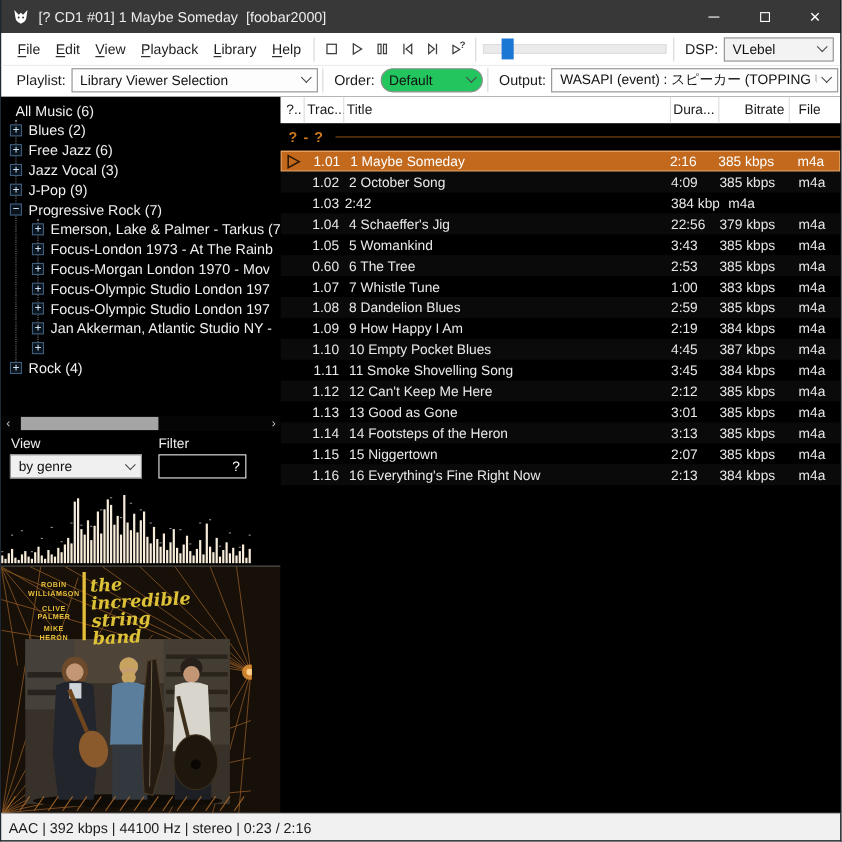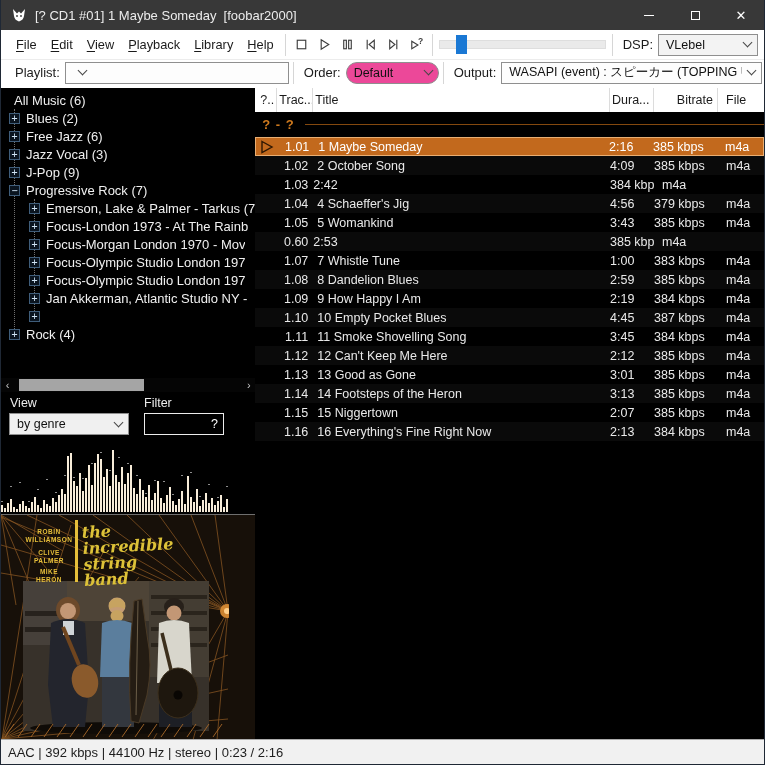--- a/index.html
+++ b/index.html
@@ -31,21 +31,21 @@
   .seek-thumb { position:absolute; top:-6px; width:11px; height:19px; background:var(--seek,#1a78d4); }
   .lbl { font-size:13px; color:#1b1b1b; margin:0 5px 0 6px; white-space:nowrap; }
   .combo { display:flex; align-items:center; background:#f3f3f3; border:1px solid #8f8f8f; height:22px; padding:0 5px 0 7px; font-size:12.5px; color:#111; }
   .combo-text { flex:1; white-space:nowrap; overflow:hidden; }
   .chev { width:7px; height:7px; flex:0 0 7px; border-right:1.4px solid #474747; border-bottom:1.4px solid #474747; transform:rotate(45deg); margin:-4px 1px 0 6px; }
   .dsp-combo { width:100px; flex:0 0 100px; margin-right:2px; }
 
   
   .toolbar2 { flex:0 0 28px; background:#fff; display:flex; align-items:center; padding:0 2px 3px 8px; }
   .pl-combo { width:224px; flex:0 0 224px; background:#fdfdfd; }
-  .order-combo { width:93px; flex:0 0 93px; background:#ec4899;border-radius:11px; }
+  .order-combo { width:93px; flex:0 0 93px; background:#22c55e;border-radius:11px; }
   .out-combo { flex:1 1 auto; min-width:0; background:#fdfdfd; }
 
   
   .main { flex:1 1 auto; display:flex; min-height:0; }
   .left { flex:0 0 228px; display:flex; flex-direction:column; background:#000; }
 
   .tree { flex:0 0 290px; position:relative; padding-top:3px; color:#f0f0f0; font-size:13px; overflow:hidden; }
   .tree-row { height:18px; display:flex; align-items:center; white-space:nowrap; position:relative; }
   .lvl0 { padding-left:13px; } .lvl1 { padding-left:8px; } .lvl2 { padding-left:28px; }
   .expander { width:11px; height:11px; flex:0 0 11px; border:1px solid #3f5d7a; background:#0a141f; color:#cfe3f4;
@@ -183,20 +183,21 @@
     <span class="lbl">DSP:</span>
     <div class="combo dsp-combo">
       <span class="combo-text">VLebel</span>
       <span class="chev"></span>
     </div>
   </div>
 
   <div class="toolbar2">
     <span class="lbl">Playlist:</span>
     <div class="combo pl-combo">
+      <span class="combo-text">Library Viewer Selection</span>
       <span class="chev"></span>
     </div>
     <div class="tb-sep"></div>
     <span class="lbl">Order:</span>
     <div class="combo order-combo">
       <span class="combo-text">Default</span>
       <span class="chev"></span>
     </div>
     <div class="tb-sep"></div>
     <span class="lbl">Output:</span>
@@ -531,35 +532,36 @@
             <span class="cell"></span>
             <span class="cell track">1.03</span>
             <span class="cell dur">2:42</span>
             <span class="cell br">384 kbps</span>
             <span class="cell file">m4a</span>
           </div>
           <div class="pl-row alt">
             <span class="cell"></span>
             <span class="cell track">1.04</span>
             <span class="cell title">4 Schaeffer's Jig</span>
-            <span class="cell dur">4:56</span>
+            <span class="cell dur">22:56</span>
             <span class="cell br">379 kbps</span>
             <span class="cell file">m4a</span>
           </div>
           <div class="pl-row">
             <span class="cell"></span>
             <span class="cell track">1.05</span>
             <span class="cell title">5 Womankind</span>
             <span class="cell dur">3:43</span>
             <span class="cell br">385 kbps</span>
             <span class="cell file">m4a</span>
           </div>
           <div class="pl-row alt">
             <span class="cell"></span>
             <span class="cell track">0.60</span>
+            <span class="cell title">6 The Tree</span>
             <span class="cell dur">2:53</span>
             <span class="cell br">385 kbps</span>
             <span class="cell file">m4a</span>
           </div>
           <div class="pl-row">
             <span class="cell"></span>
             <span class="cell track">1.07</span>
             <span class="cell title">7 Whistle Tune</span>
             <span class="cell dur">1:00</span>
             <span class="cell br">383 kbps</span>

